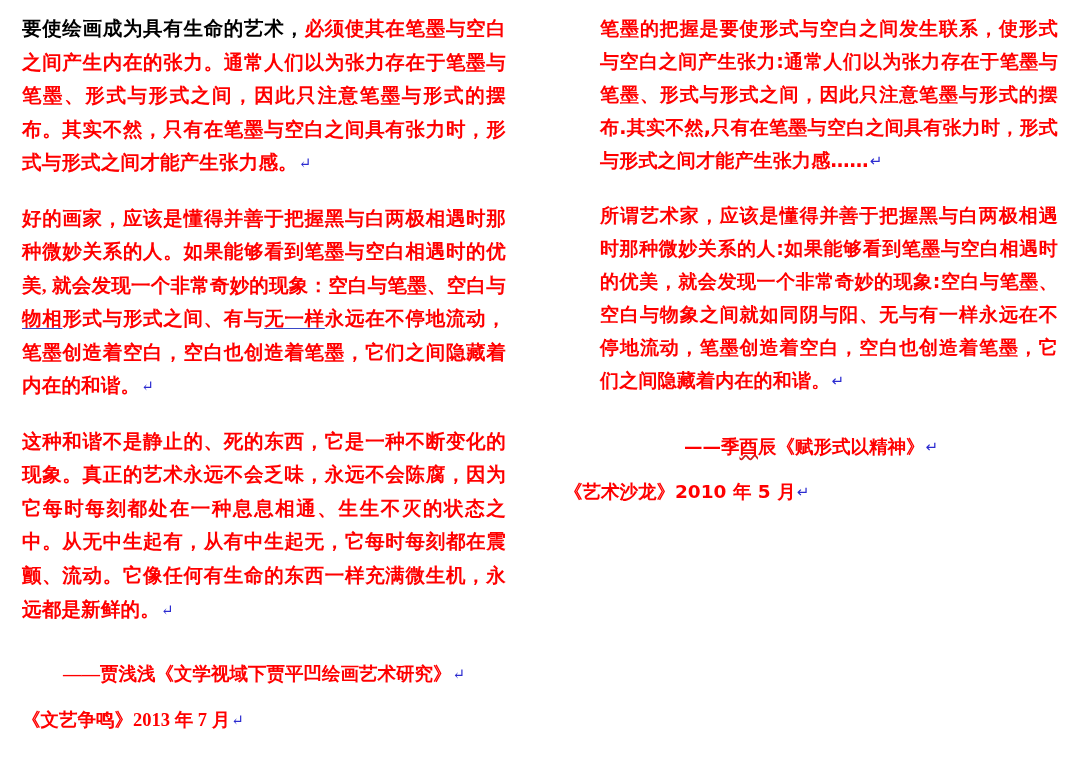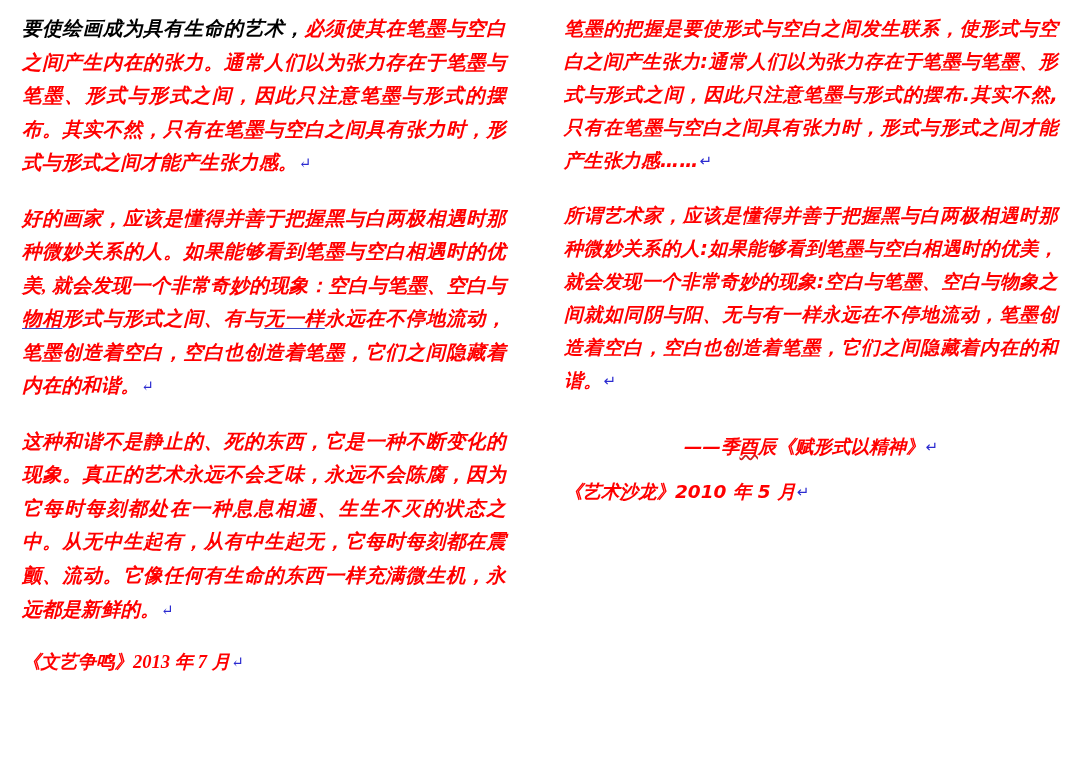--- a/index.html
+++ b/index.html
@@ -17,21 +17,20 @@
   .page {
     display: flex;
     width: 1080px;
     height: 761px;
     box-sizing: border-box;
     padding: 12px 22px 0 22px;
   }
   .column {
     width: 50%;
     box-sizing: border-box;
-    font-style: italic;
   }
   .column.left {
     padding-right: 34px;
   }
   .column.right {
     padding-left: 24px;
   }
   p.para {
     margin: 0 0 22px 0;
     font-size: 19.5px;
@@ -78,41 +77,44 @@
     text-decoration-style: wavy;
     text-decoration-color: #d02020;
     text-underline-offset: 2px;
   }
   .right .para,
   .right .attrib,
   .right .source {
     font-family: "DejaVu Sans", "Liberation Sans", sans-serif;
     font-weight: 700;
   }
-  .right .para { font-size: 19px; line-height: 1.74; }
+  .right .para { font-size: 19px; line-height: 1.74; margin-left: 36px; }
 </style>
 </head>
 <body>
 
 <div class="page">
 
   <div class="column left">
 
     <p class="para">
       <span class="black">要使绘画成为具有生命的艺术，</span><span>必须使其在笔墨与空白之间产生内在的张力。通常人们以为张力存在于笔墨与笔墨、形式与形式之间，因此只注意笔墨与形式的摆布。其实不然，只有在笔墨与空白之间具有张力时，形式与形式之间才能产生张力感。</span><span class="pilcrow">↵</span>
     </p>
 
     <p class="para">
       <span>好的画家，应该是懂得并善于把握黑与白两极相遇时那种微妙关系的人。如果能够看到笔墨与空白相遇时的优美, 就会发现一个非常奇妙的现象：空白与笔墨、空白与</span><span class="ul">物相</span><span>形式与形式之间、有与</span><span class="ul">无一样</span><span>永远在不停地流动，笔墨创造着空白，空白也创造着笔墨，它们之间隐藏着内在的和谐。</span><span class="pilcrow">↵</span>
     </p>
 
     <p class="para">
       <span>这种和谐不是静止的、死的东西，它是一种不断变化的现象。真正的艺术永远不会乏味，永远不会陈腐，因为它每时每刻都处在一种息息相通、生生不灭的状态之中。从无中生起有，从有中生起无，它每时每刻都在震颤、流动。它像任何有生命的东西一样充满微生机，永远都是新鲜的。</span><span class="pilcrow">↵</span>
     </p>
 
+    <p class="attrib">
+      <span>——贾浅浅《文学视域下贾平凹绘画艺术研究》</span><span class="pilcrow">↵</span>
+    </p>
 
     <p class="source">
       <span>《文艺争鸣》2013 年 7 月</span><span class="pilcrow">↵</span>
     </p>
 
   </div>
 
   <div class="column right">
 
     <p class="para">

